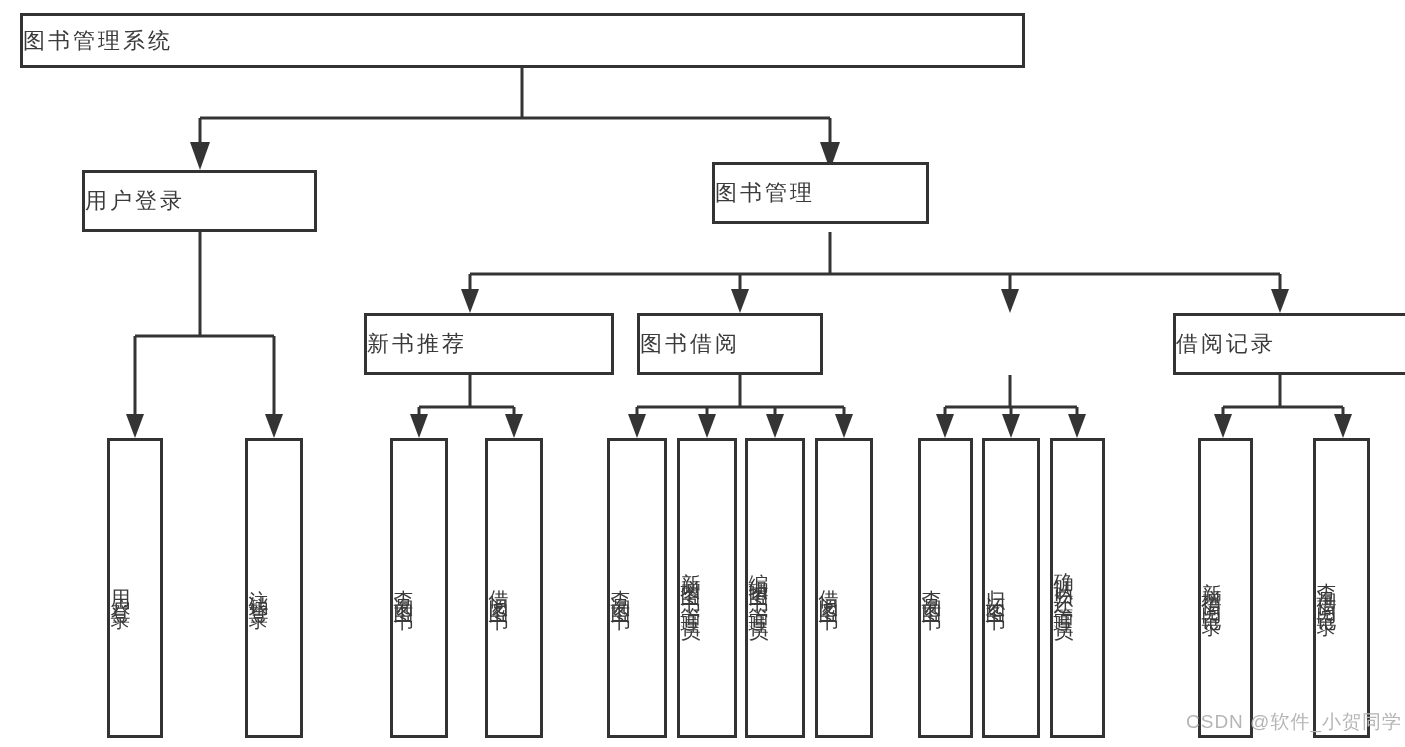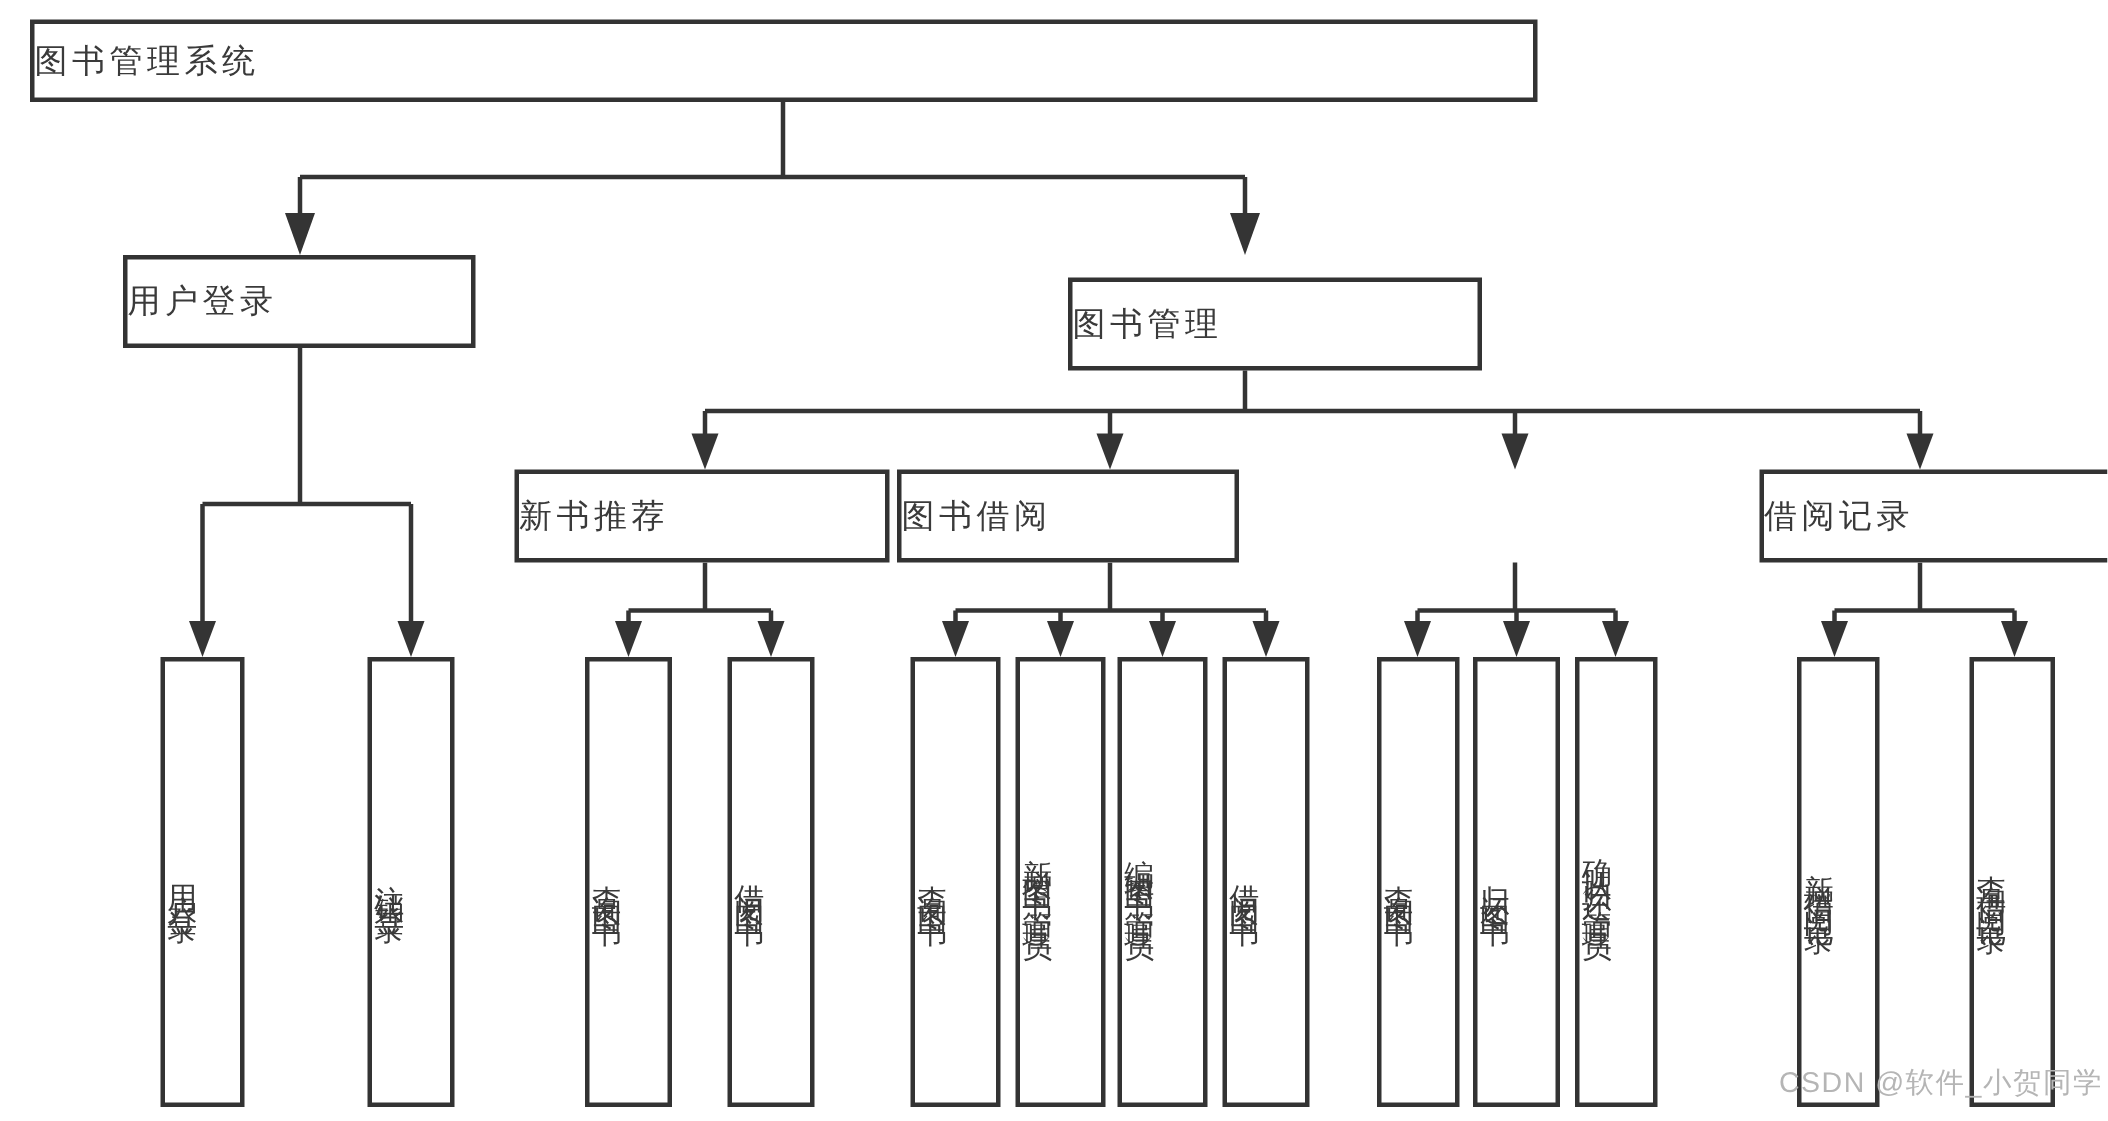--- a/index.html
+++ b/index.html
@@ -76,28 +76,28 @@
     <polygon points="1334,414 1352,414 1343,438" fill="#343434"></polygon>
   </svg>
 
   <div class="node h" style="left:20px;top:13px;width:1005px;height:55px">
     <span>图书管理系统</span>
   </div>
 
   <div class="node h" style="left:82px;top:170px;width:235px;height:62px">
     <span>用户登录</span>
   </div>
-  <div class="node h" style="left:712px;top:185px;width:276px;height:62px">
+  <div class="node h" style="left:712px;top:162px;width:217px;height:62px">
     <span>图书管理</span>
   </div>
 
-  <div class="node h" style="left:343px;top:313px;width:250px;height:62px">
+  <div class="node h" style="left:364px;top:313px;width:250px;height:62px">
     <span>新书推荐</span>
   </div>
-  <div class="node h" style="left:598px;top:313px;width:228px;height:62px">
+  <div class="node h" style="left:637px;top:313px;width:186px;height:62px">
     <span>图书借阅</span>
   </div>
   <div class="node h" style="left:1173px;top:313px;width:250px;height:62px">
     <span>借阅记录</span>
   </div>
 
   <div class="node v" style="left:107px;top:438px;width:56px;height:300px">
     <span>用户登录</span>
   </div>
   <div class="node v" style="left:245px;top:438px;width:58px;height:300px">

